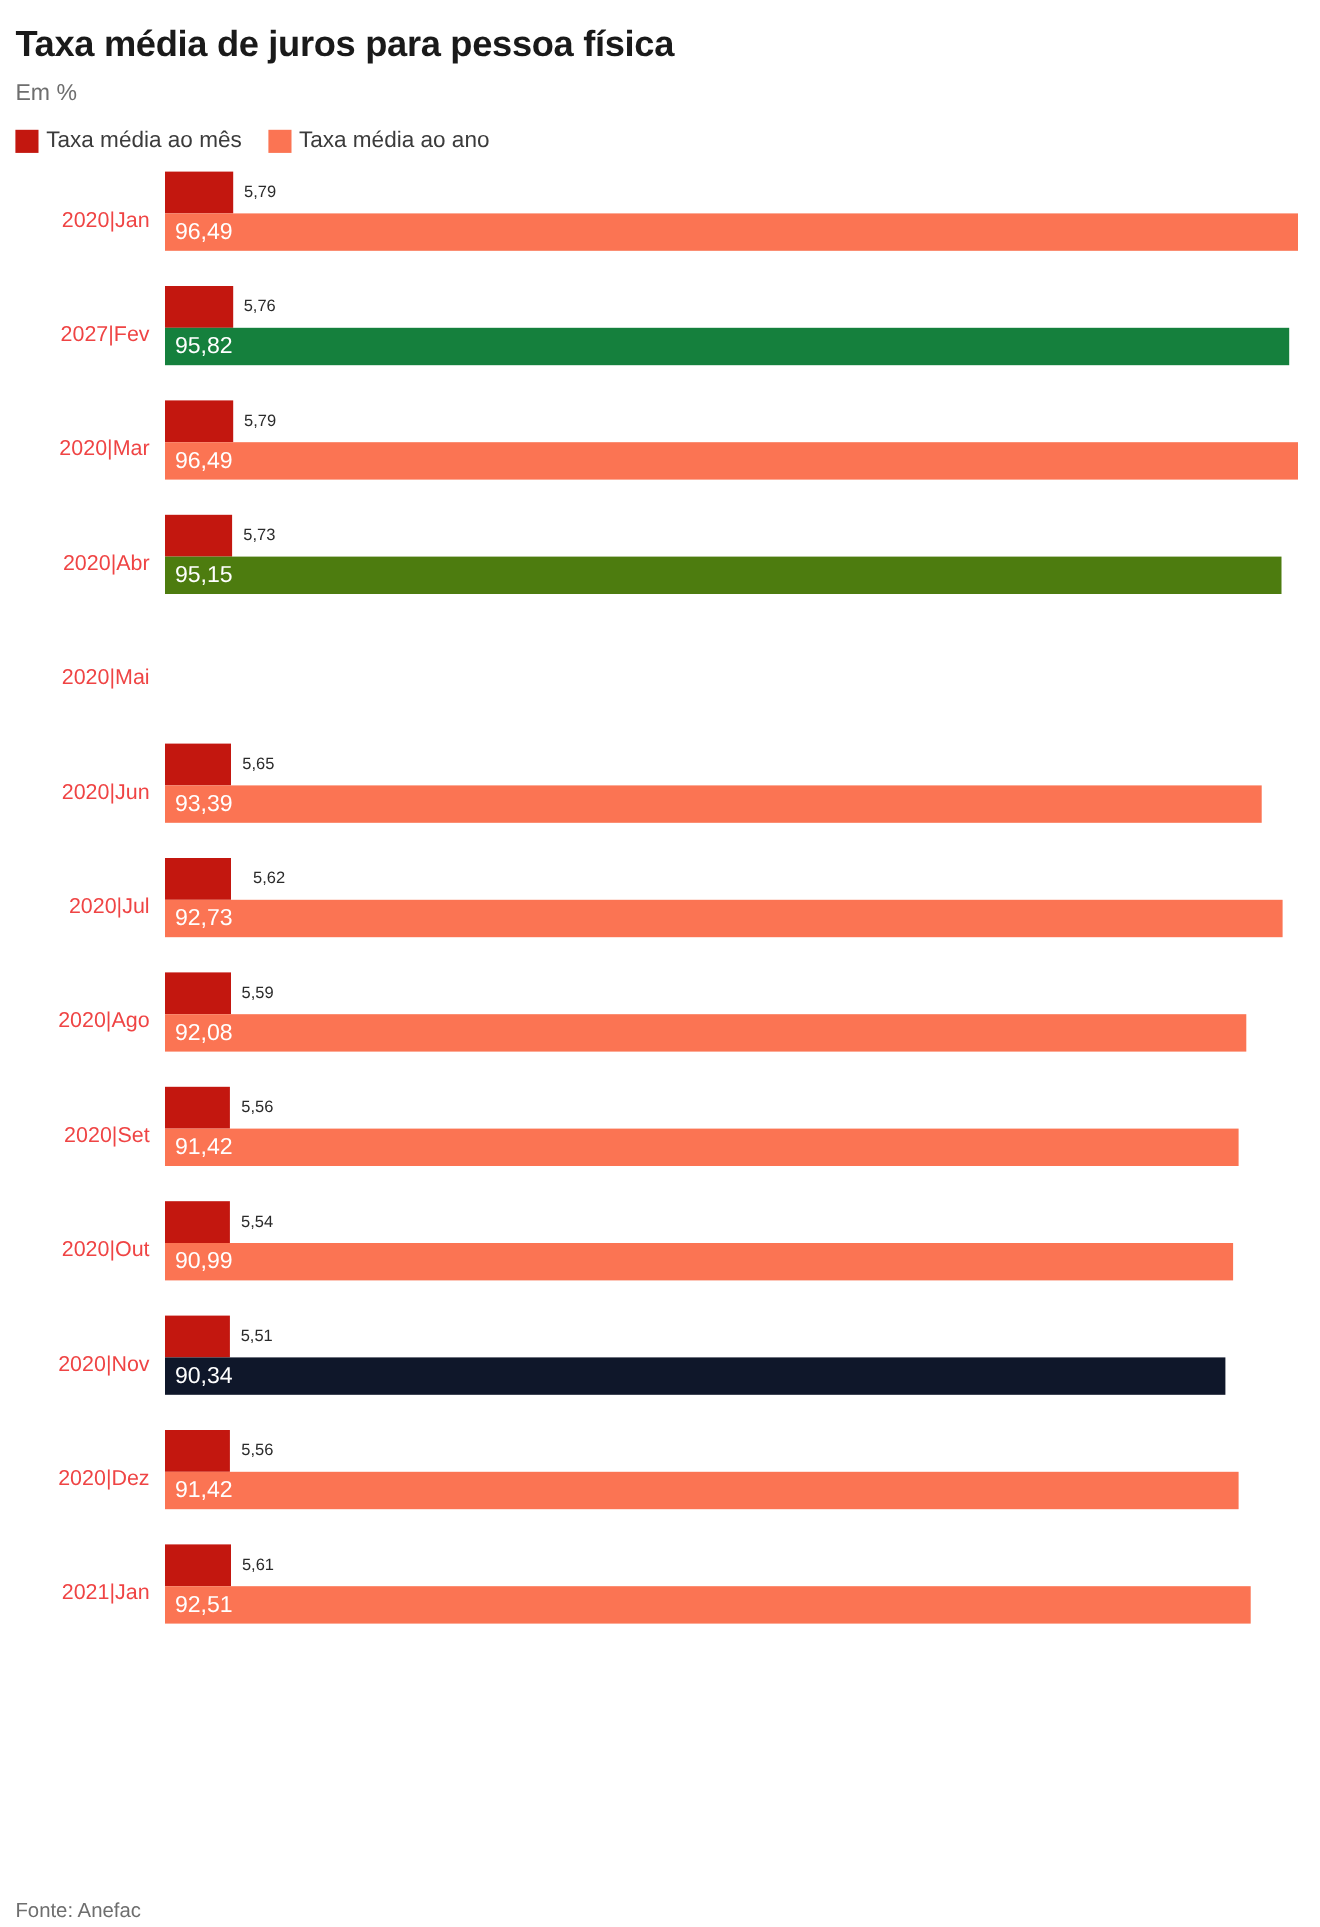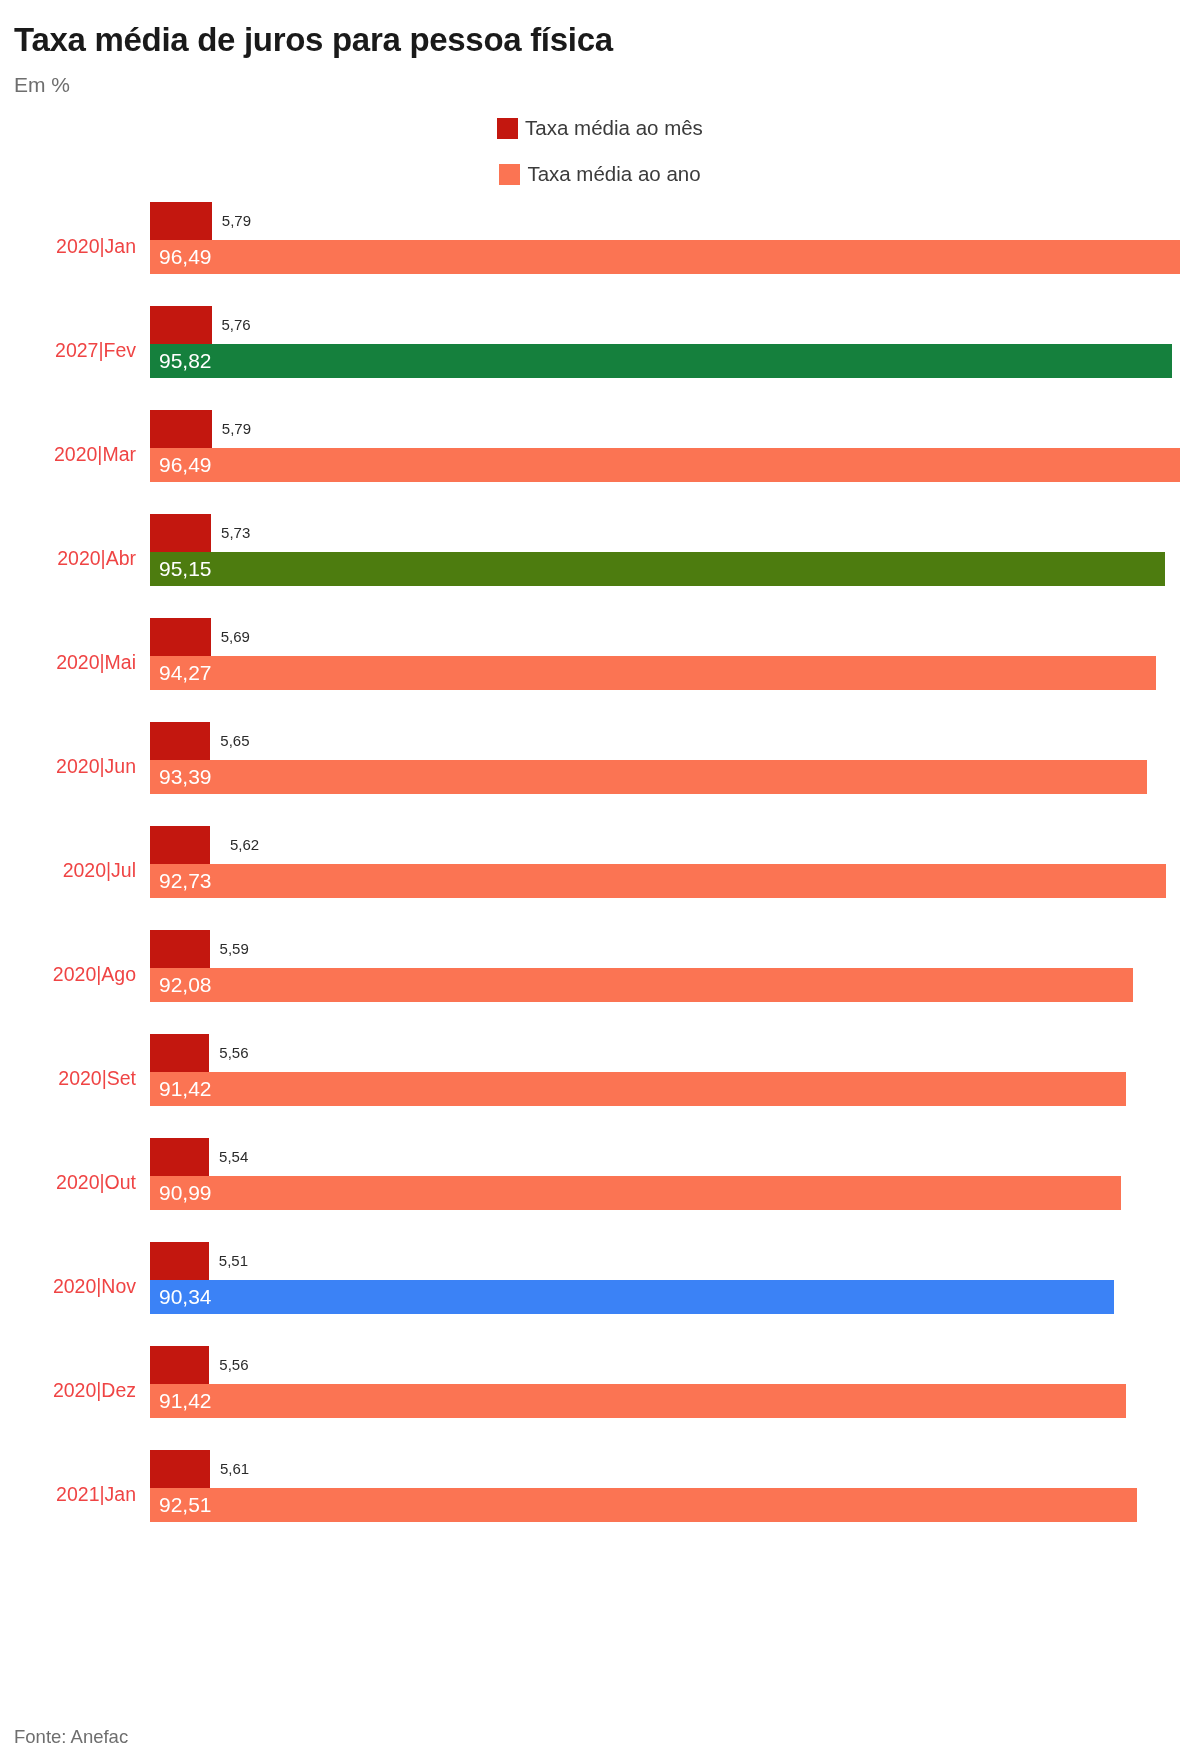--- a/index.html
+++ b/index.html
@@ -35,21 +35,20 @@
     color: #6e6e6e;
     margin: 12px 0 0 0;
     line-height: 26px;
   }
   
   .legend {
     display: flex;
     align-items: center;
     margin: 19px 0 0 0;
     gap: 24px;
-    flex-direction: column;
   }
   .legend-item {
     display: flex;
     align-items: center;
     gap: 7px;
   }
   .legend-swatch {
     width: 21px;
     height: 21px;
     flex: 0 0 auto;
@@ -201,31 +200,20 @@
           </div>
           <div class="bar-track year">
             <div class="bar year" style="background: #4d7c0f; width: 1015.3px;">
               <span class="bar-value-in">95,15</span>
             </div>
           </div>
         </div>
       </div>
       <div class="row">
         <div class="row-label">2020|Mai</div>
-        <div class="bars">
-          <div class="bar-track month">
-            <div class="bar month" style="background: rgb(195, 23, 15); width: 60.7px;"></div>
-            <span class="bar-value-out" style="left: 70.7px;">5,69</span>
-          </div>
-          <div class="bar-track year">
-            <div class="bar year" style="background: rgb(251, 116, 83); width: 1005.9px;">
-              <span class="bar-value-in">94,27</span>
-            </div>
-          </div>
-        </div>
       </div>
       <div class="row">
         <div class="row-label">2020|Jun</div>
         <div class="bars">
           <div class="bar-track month">
             <div class="bar month" style="background: rgb(195, 23, 15); width: 60.3px;"></div>
             <span class="bar-value-out" style="left: 70.3px;">5,65</span>
           </div>
           <div class="bar-track year">
             <div class="bar year" style="background: rgb(251, 116, 83); width: 996.5px;">
@@ -291,21 +279,21 @@
         </div>
       </div>
       <div class="row">
         <div class="row-label">2020|Nov</div>
         <div class="bars">
           <div class="bar-track month">
             <div class="bar month" style="background: rgb(195, 23, 15); width: 58.8px;"></div>
             <span class="bar-value-out" style="left: 68.8px;">5,51</span>
           </div>
           <div class="bar-track year">
-            <div class="bar year" style="background: #3b82f6; width: 963.9px;">
+            <div class="bar year" style="background: #0f172a; width: 963.9px;">
               <span class="bar-value-in">90,34</span>
             </div>
           </div>
         </div>
       </div>
       <div class="row">
         <div class="row-label">2020|Dez</div>
         <div class="bars">
           <div class="bar-track month">
             <div class="bar month" style="background: rgb(195, 23, 15); width: 59.3px;"></div>

